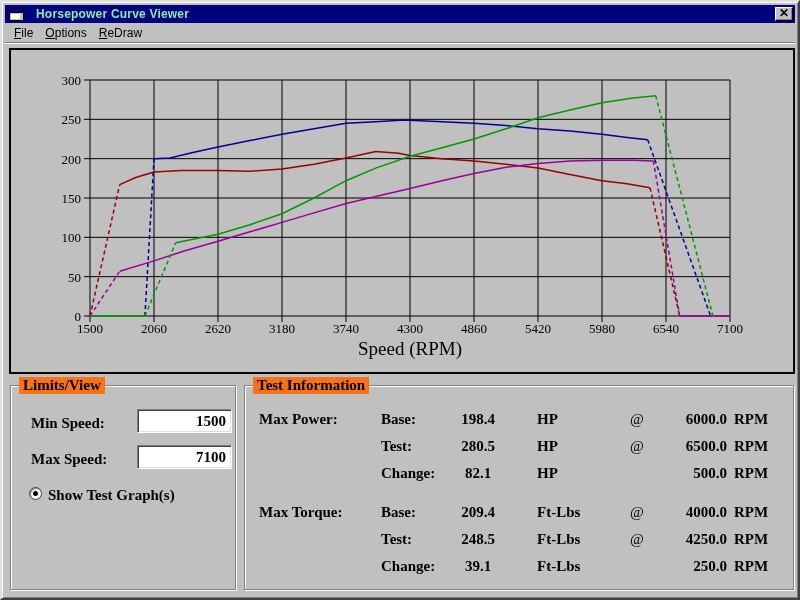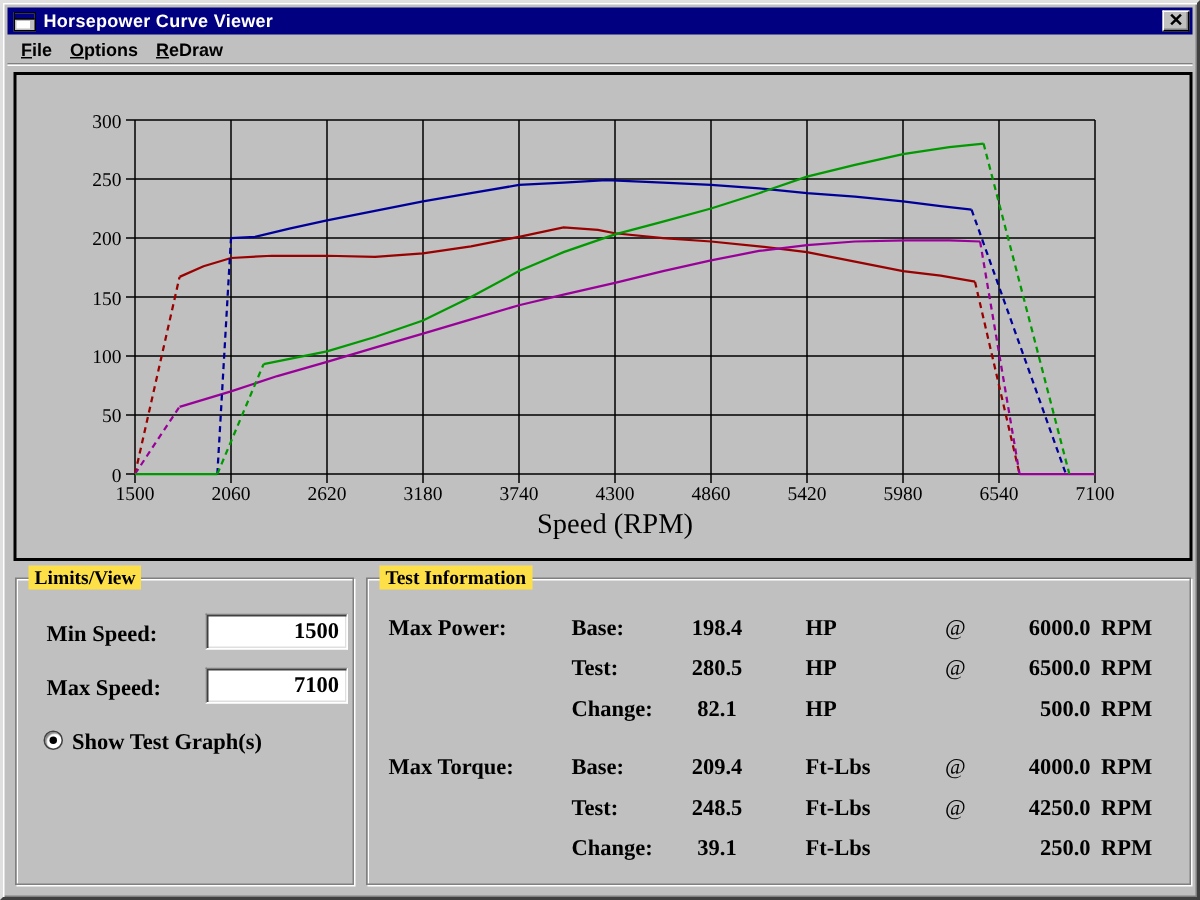--- a/index.html
+++ b/index.html
@@ -10,44 +10,44 @@
     box-shadow:inset 1px 1px 0 #ffffff, inset -1px -1px 0 #808080;
     font-family:"Liberation Sans", sans-serif;overflow:hidden;
   }
   .titlebar{
     position:absolute;left:3px;top:3px;right:3px;height:18px;
     background:#000080;display:flex;align-items:center;padding:0 2px;
   }
   .app-icon{position:relative;width:15px;height:13px;margin-left:2px;background:#c0c0c0;border:1px solid #000;flex:0 0 auto;}
   .app-icon::before{content:"";position:absolute;left:0;top:0;right:0;height:3px;background:#000080;border-bottom:1px solid #000;}
   .app-icon::after{content:"";position:absolute;left:1px;top:5px;width:9px;height:5px;background:#fff;}
-  .title-text{color:#ffffff;font-weight:bold;font-size:12px;margin-left:5px;letter-spacing:.2px;white-space:nowrap;}
+  .title-text{color:#86efac;font-weight:bold;font-size:12px;margin-left:12px;letter-spacing:.2px;white-space:nowrap;}
   .close-btn{
     position:absolute;right:2px;top:2px;width:18px;height:14px;background:#c0c0c0;
     border:1px solid;border-color:#ffffff #000000 #000000 #ffffff;
     box-shadow:inset -1px -1px 0 #808080;display:flex;align-items:center;justify-content:center;
     padding:0;cursor:default;
   }
   .close-x{font-family:"Liberation Sans",sans-serif;font-size:12px;font-weight:bold;line-height:1;color:#000;transform:translateY(-1px);}
   .menubar{position:absolute;left:3px;top:21px;right:3px;height:19px;display:flex;align-items:center;padding-left:3px;}
-  .menu-item{font-size:12px;color:#000;padding:14px 6px;white-space:nowrap;font-weight:bold;}
+  .menu-item{font-size:12px;color:#000;padding:14px 6px;white-space:nowrap;}
   .mi-key{text-decoration:underline;}
   .menu-edge{position:absolute;left:3px;right:3px;top:40px;height:2px;border-top:1px solid #808080;border-bottom:1px solid #ffffff;}
   .chart-panel{position:absolute;left:7px;top:46px;width:786px;height:326px;border:2px solid #000;background:#c0c0c0;}
   #chart{position:absolute;left:0;top:0;width:800px;height:378px;pointer-events:none;}
   .tick{font:13px "Liberation Serif", serif;fill:#000;}
   .axis-title{font:19px "Liberation Serif", serif;fill:#000;}
   .groupbox{
     position:absolute;background:#c0c0c0;
     border:1px solid #808080;
     box-shadow:1px 1px 0 #ffffff, inset 1px 1px 0 #ffffff;
   }
   .gb-label{
-    position:absolute;top:-9px;left:8px;background:#fde047;padding:0 4px;
-    font-family:"Liberation Serif", serif;font-weight:bold;font-size:13px;white-space:nowrap;
+    position:absolute;top:-9px;left:8px;background:#f97316;padding:0 4px;
+    font-family:"Liberation Serif", serif;font-weight:bold;font-size:15px;white-space:nowrap;
   }
   .limits{left:8px;top:383px;width:226px;height:205px;}
   .testinfo{left:242px;top:383px;width:550px;height:205px;}
   .serif-b{font-family:"Liberation Serif", serif;font-weight:bold;font-size:15px;color:#000;white-space:nowrap;}
   .field-label{position:absolute;}
   .tb{
     position:absolute;width:95px;height:24px;background:#fff;
     border:1px solid;border-color:#808080 #ffffff #ffffff #808080;
     box-shadow:inset 1px 1px 0 #404040, inset -1px -1px 0 #dfdfdf;
     font-family:"Liberation Serif", serif;font-weight:bold;font-size:15px;

